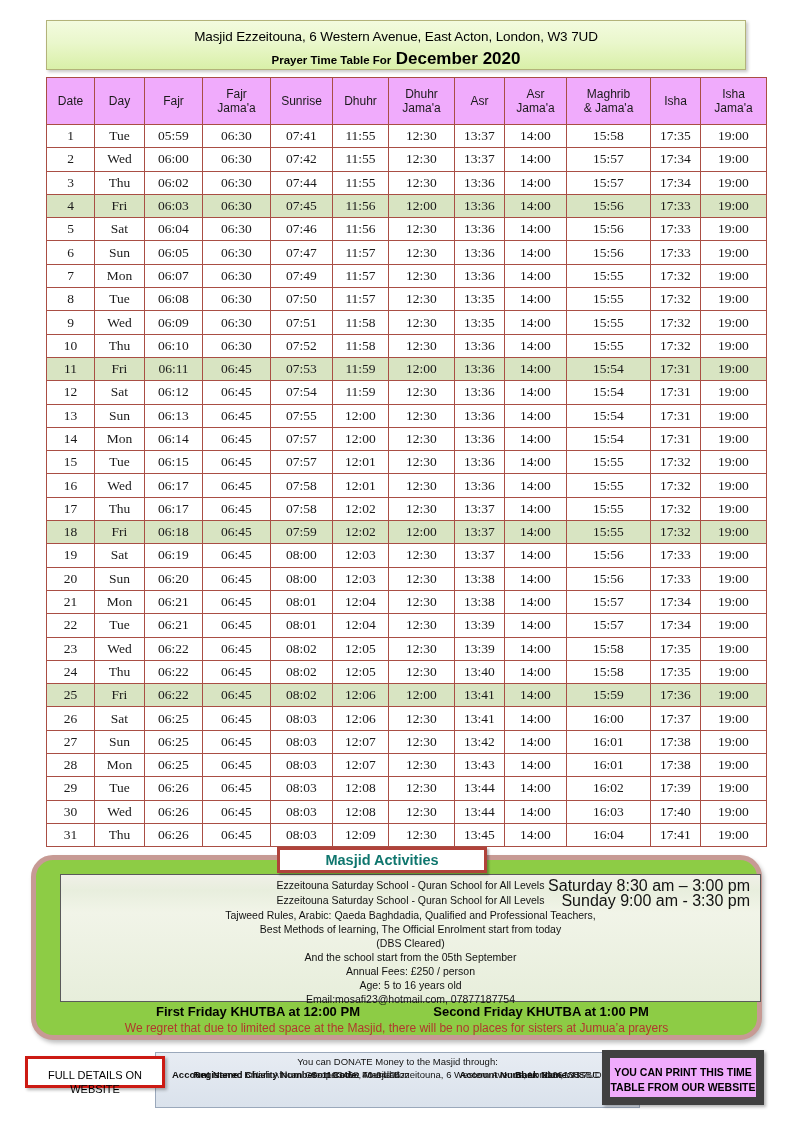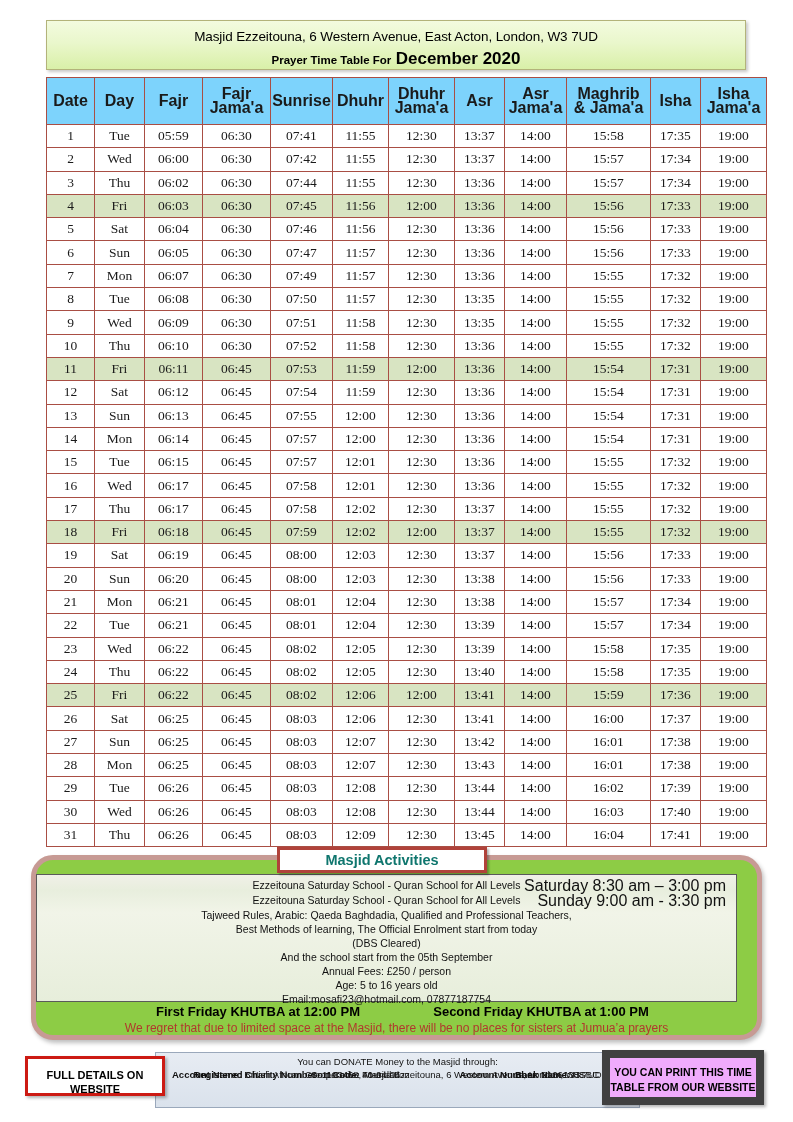--- a/index.html
+++ b/index.html
@@ -62,24 +62,24 @@
   #prayer-table th,
   #prayer-table td {
     border: 1px solid #a94e44;
     text-align: center;
     color: #1a1a1a;
     padding: 0;
   }
   #prayer-table thead th {
     height: 46px;
     font-family: "Liberation Sans", sans-serif;
-    font-size: 16px;
-    font-weight: bold;
+    font-size: 12px;
+    font-weight: normal;
     line-height: 14px;
-    background: #7dd3fc;
+    background: #f0abfc;
   }
   #prayer-table tbody td {
     height: 22.3px;
     font-family: "Liberation Serif", serif;
     font-size: 13.5px;
     font-weight: normal;
     background: #ffffff;
   }
   #prayer-table tbody tr.friday td {
     background: #d8e4c2;
@@ -123,21 +123,21 @@
     color: #0f766e;
     font-size: 14.5px;
     font-weight: bold;
     line-height: 20px;
     text-align: center;
     z-index: 5;
     box-shadow: 2px 2px 2px rgba(0,0,0,0.3);
   }
   #activities-inner {
     position: absolute;
-    left: 36px;
+    left: 60px;
     top: 874px;
     width: 701px;
     height: 128px;
     box-sizing: border-box;
     border: 1px solid #5a5a5a;
     background: linear-gradient(to bottom, #f0f0e8 0%, #e8eedd 12%, #f1f4e8 30%, #e7eedb 100%);
     z-index: 4;
     padding: 3px 0 0 0;
   }
   .act-row {
@@ -228,27 +228,27 @@
     position: absolute;
     right: 40px;
     top: 0;
   }
 
   #full-details-box {
     position: absolute;
     left: 25px;
     top: 1056px;
     width: 140px;
-    height: 40px;
+    height: 32px;
     box-sizing: border-box;
     border: 3px solid #cc1a13;
     background: #ffffff;
     color: #000000;
     font-size: 11px;
-    font-weight: bold;
+    font-weight: normal;
     text-align: center;
     line-height: 14px;
     padding-top: 9px;
     z-index: 6;
     box-shadow: 2px 2px 3px rgba(0,0,0,0.3);
   }
   #print-box {
     position: absolute;
     left: 602px;
     top: 1050px;

